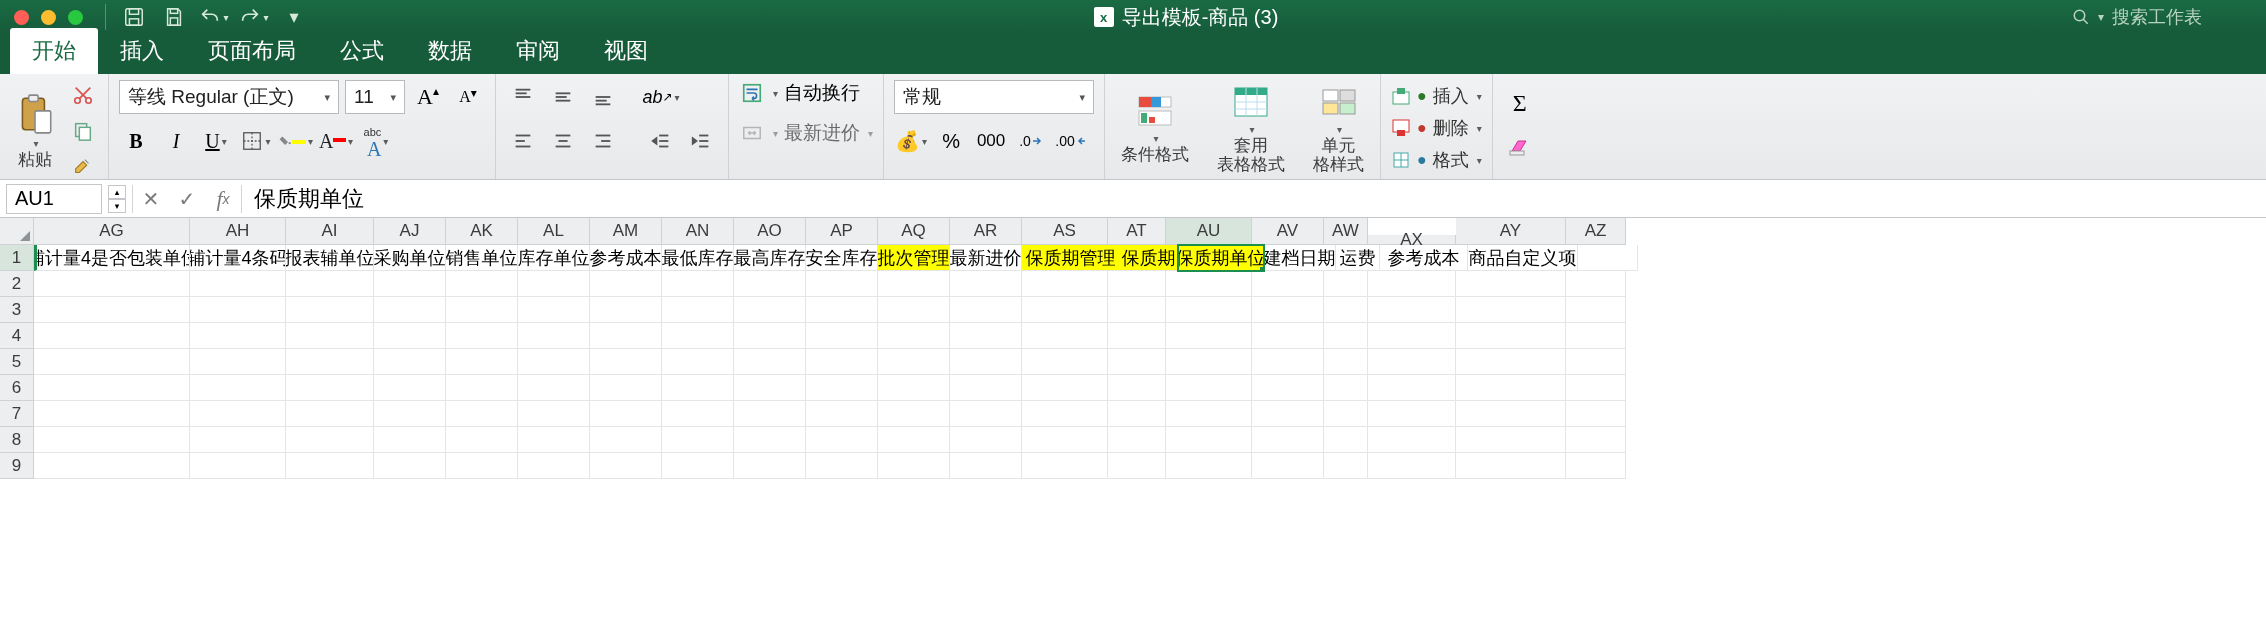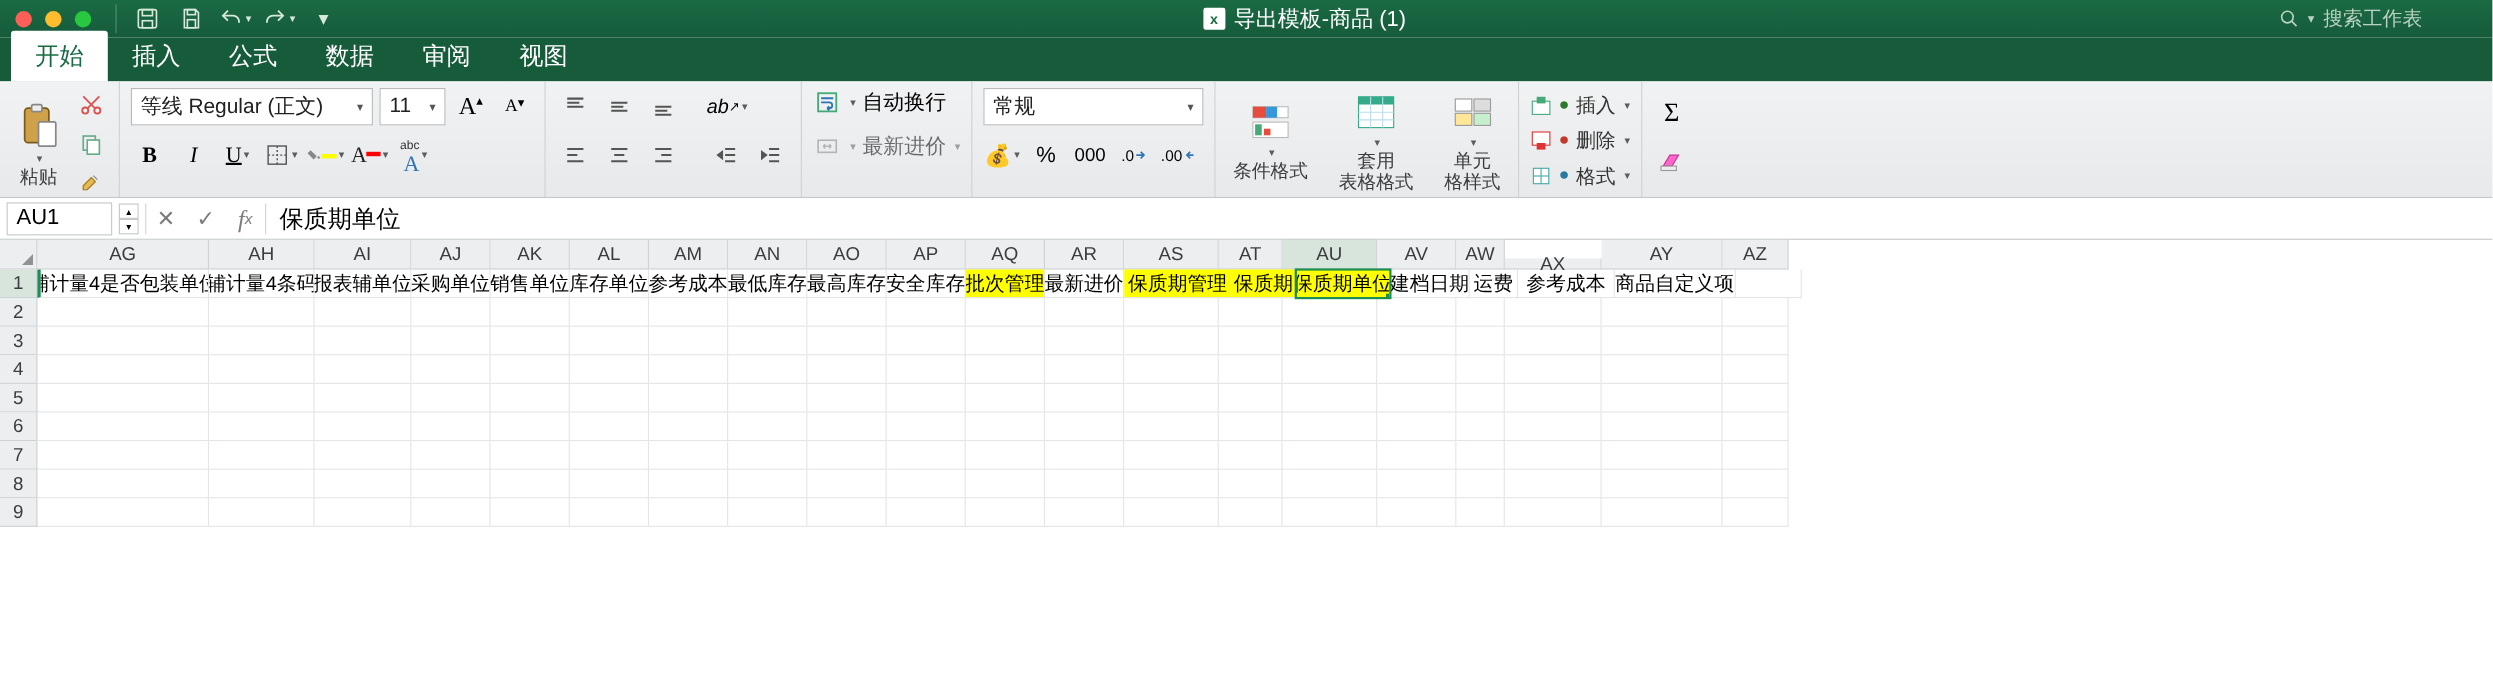--- a/index.html
+++ b/index.html
@@ -111,37 +111,38 @@
         <path d="M15 14l5-5-5-5"></path>
         <path d="M20 9H10a6 6 0 00-6 6v1"></path>
       </svg>
       <span class="ddarr" style="color:#d7ead9">▾</span>
   </div>
   <div class="tb-btn">
       <span style="color:#d7ead9">▾</span>
     </div>
   <div class="tb-title">
     <span class="xls-ic">x</span>
-    <span>导出模板-商品 (1)</span>
+    <span>导出模板-商品 (3)</span>
   </div>
   <div class="search">
     <span>
       <svg class="svg" width="18" height="18" viewBox="0 0 24 24" fill="none" stroke="#b8d3c0" stroke-width="2">
           <circle cx="10" cy="10" r="7"></circle>
           <line x1="21" y1="21" x2="15" y2="15"></line>
         </svg>
     </span>
     <span style="font-size:12px;">▾</span>
     <input placeholder="搜索工作表" style="">
   </div>
 </div>
 
 <div class="ribtabs" id="ribtabs">
     <div class="ribtab active">开始</div>
     <div class="ribtab">插入</div>
+    <div class="ribtab">页面布局</div>
     <div class="ribtab">公式</div>
     <div class="ribtab">数据</div>
     <div class="ribtab">审阅</div>
     <div class="ribtab">视图</div>
   </div>
 
 <div class="ribbon">
 
   <div class="group">
     <div class="group-content">

